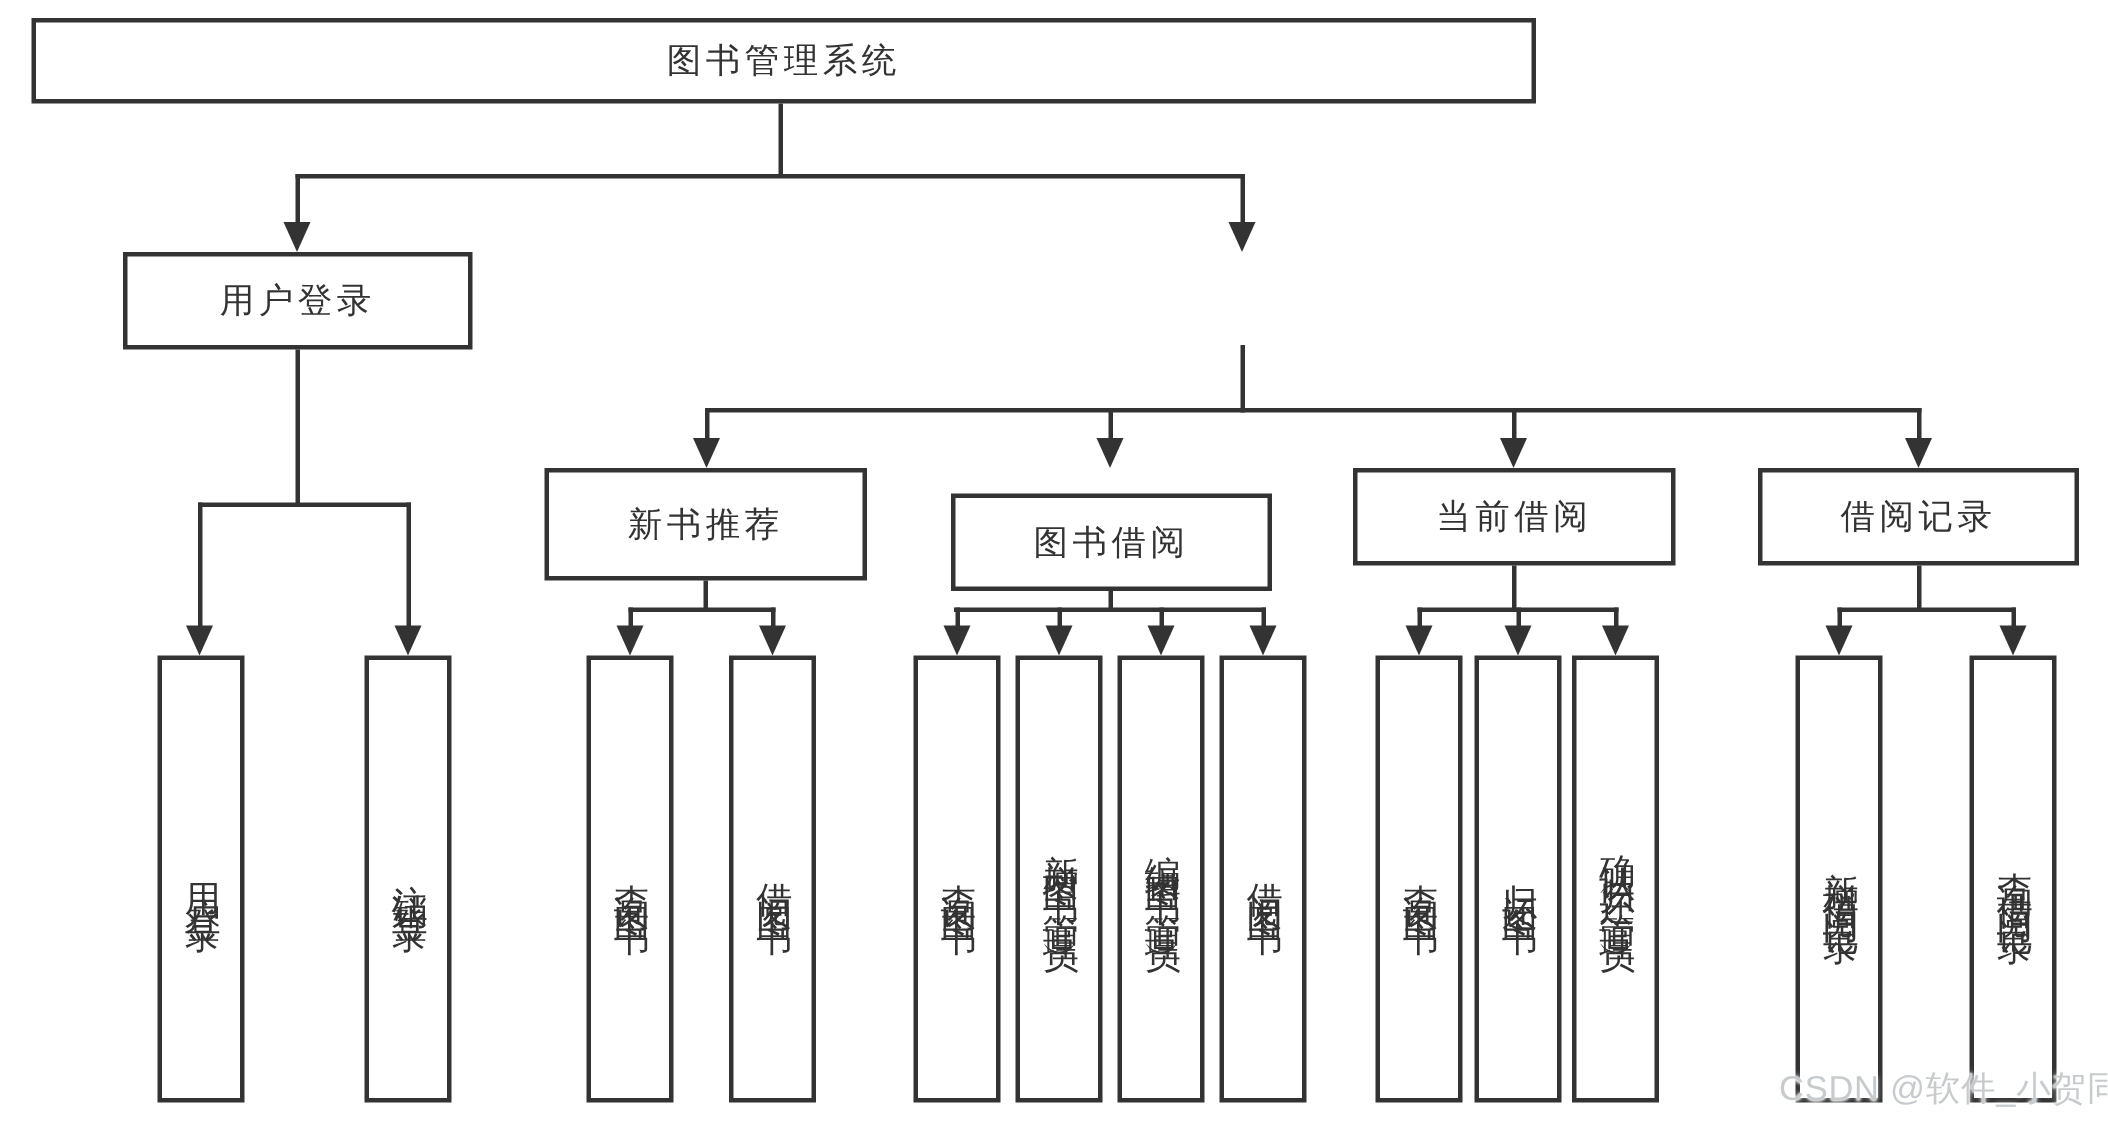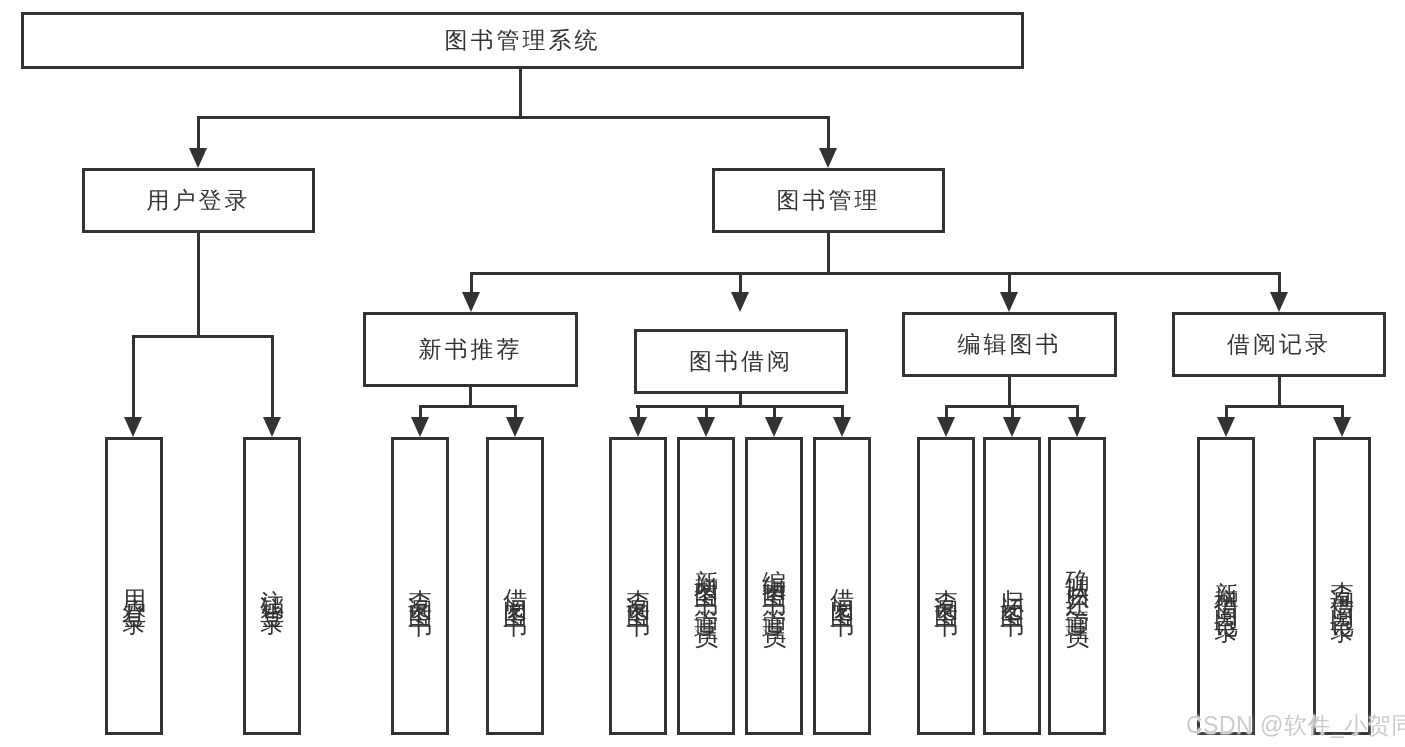--- a/index.html
+++ b/index.html
@@ -125,25 +125,24 @@
   <div class="line" style="left:1278px;top:375px;width:3px;height:33px"></div>
   <div class="line" style="left:1225px;top:405px;width:119px;height:3px"></div>
   <div class="line" style="left:1225px;top:405px;width:3px;height:16px"></div>
   <div class="line" style="left:1341px;top:405px;width:3px;height:16px"></div>
   <div class="arrow" style="left:1217px;top:417px"></div>
   <div class="arrow" style="left:1333px;top:417px"></div>
 
   <div class="box h" style="left:21px;top:12px;width:1003px;height:57px">图书管理系统</div>
 
   <div class="box h" style="left:82px;top:168px;width:233px;height:65px">用户登录</div>
-  <div class="box h" style="left:712px;top:168px;width:233px;height:65px">图书管理</div>
 
   <div class="box h" style="left:363px;top:312px;width:215px;height:75px">新书推荐</div>
   <div class="box h" style="left:634px;top:329px;width:214px;height:65px">图书借阅</div>
-  <div class="box h" style="left:902px;top:312px;width:215px;height:65px">编辑图书</div>
+  <div class="box h" style="left:902px;top:312px;width:215px;height:65px">当前借阅</div>
   <div class="box h" style="left:1172px;top:312px;width:214px;height:65px">借阅记录</div>
 
   <div class="box v" style="left:105px;top:437px;width:58px;height:298px">用户登录</div>
   <div class="box v" style="left:243px;top:437px;width:58px;height:298px">注销登录</div>
 
   <div class="box v" style="left:391px;top:437px;width:58px;height:298px">查询图书</div>
   <div class="box v" style="left:486px;top:437px;width:58px;height:298px">借阅图书</div>
 
   <div class="box v" style="left:609px;top:437px;width:58px;height:298px">查询图书</div>
   <div class="box v" style="left:677px;top:437px;width:58px;height:298px">新增图书（管理员）</div>

